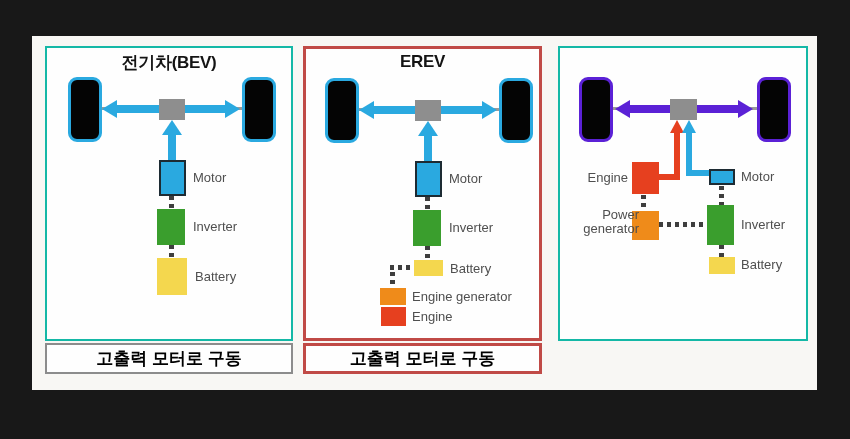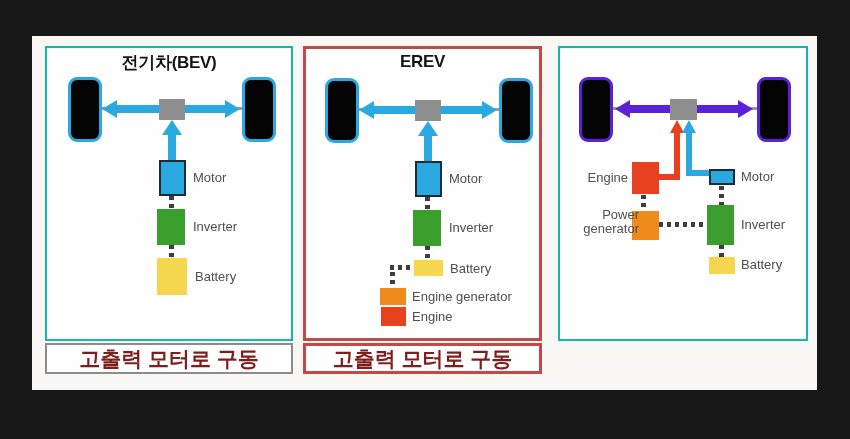--- a/index.html
+++ b/index.html
@@ -17,21 +17,21 @@
   .col.p2{left:271px;width:239px;--acc:#2aa9e0;}
   .col.p3{left:526px;width:250px;--acc:#5b21d6;}
   .pbox{
     position:absolute;left:0;top:0;right:0;height:295px;
     border:2px solid #14b8a6;background:#fefefe;
   }
   .footer{
     position:absolute;left:0;right:0;top:297px;height:31px;
     border:2px solid #8c8c8c;background:#fefefe;
     display:flex;align-items:center;justify-content:center;
-    font-size:21px;font-weight:bold;color:#7f1d1d;white-space:nowrap;
+    font-size:17px;font-weight:bold;color:#000000;white-space:nowrap;
   }
   .p2 .pbox,.p2 .footer{border:3px solid #c04a46;}
   .title{
     position:absolute;top:3px;left:0;right:0;text-align:center;
     font-size:17px;font-weight:bold;color:#141414;letter-spacing:-0.3px;
   }
   .wheel{
     position:absolute;top:29px;width:34px;height:65px;border-radius:9px;
     background:#040404;border:3px solid var(--acc);
   }

